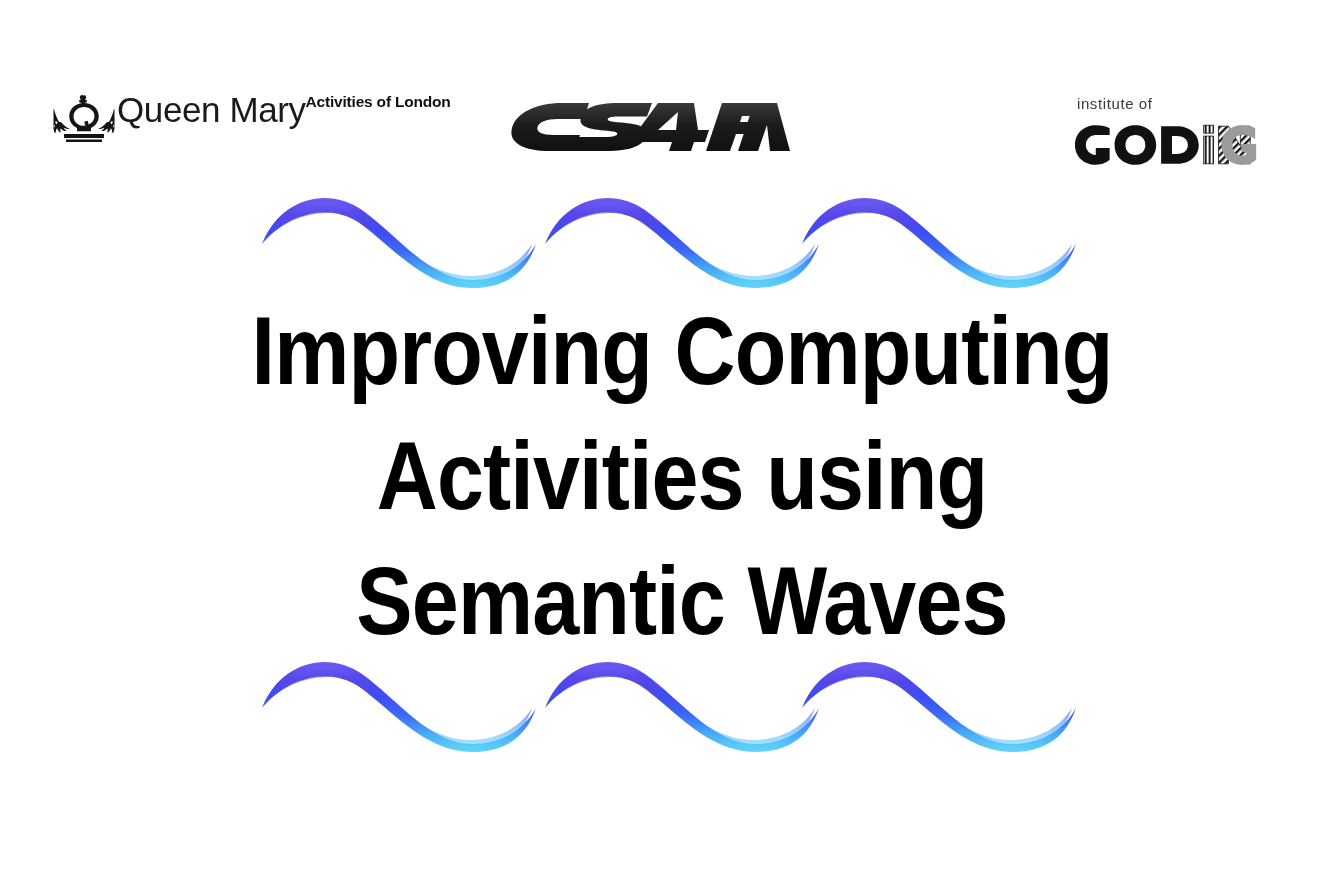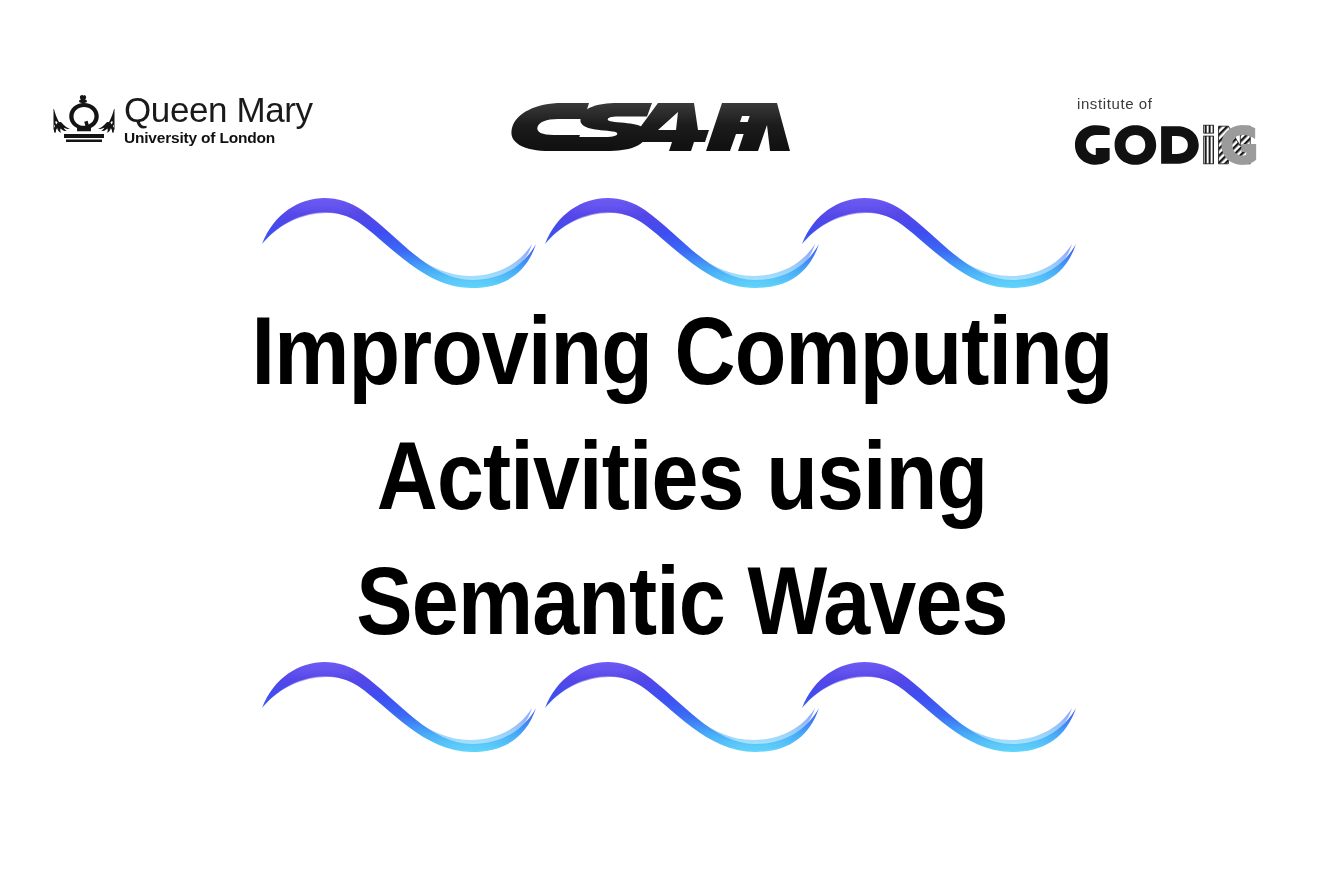--- a/index.html
+++ b/index.html
@@ -42,23 +42,23 @@
     display: flex;
     align-items: flex-start;
   }
   .qm-crown {
     width: 66px;
     height: 52px;
     flex: 0 0 auto;
     margin-top: 2px;
   }
   .qm-words {
-    margin-left: 7px;
+    margin-left: 0;
     display: flex;
-    flex-direction: column;
+    flex-direction: row;
     justify-content: flex-start;
   }
   .qm-main {
     font-family: "Liberation Sans", sans-serif;
     font-size: 35px;
     line-height: 36px;
     color: #1a1a1a;
     letter-spacing: -0.4px;
     white-space: nowrap;
   }
@@ -162,21 +162,21 @@
 
             <path d="M66 18 c-16.5 0-29.5 11.6-29.5 26.4 0 10.3 6.3 19.2 15.6 23.5 l0 6.4 27.8 0 0-6.4 c9.3-4.3 15.6-13.2 15.6-23.5 C95.5 29.6 82.5 18 66 18 Z m0 8.2 c11.7 0 20.9 8.1 20.9 18.2 0 7.2-4.7 13.5-11.6 16.5 l-2 -7.6 -6.8 2 2.2 8.1 c-0.9 0.1-1.8 0.2-2.7 0.2 -11.7 0-20.9-8.1-20.9-18.2 C45.1 34.3 54.3 26.2 66 26.2 Z"></path>
 
             <path d="M26 80 l80 0 0 8 -80 0 Z"></path>
             <path d="M30 91 l72 0 0 5 -72 0 Z"></path>
           </g>
         </svg>
       </div>
       <div class="qm-words">
         <div class="qm-main">Queen Mary</div>
-        <div class="qm-sub">University of London</div>
+        <div class="qm-sub">Activities of London</div>
       </div>
     </div>
 
     <div class="cs4fn-logo">
       <svg viewBox="0 0 285 52" xmlns="http://www.w3.org/2000/svg" aria-hidden="true">
         <defs>
           <linearGradient id="cs4fnInk" x1="0" y1="0" x2="0" y2="1">
             <stop offset="0" stop-color="#3a3a3a"></stop>
             <stop offset="0.45" stop-color="#1c1c1c"></stop>
             <stop offset="1" stop-color="#101010"></stop>

